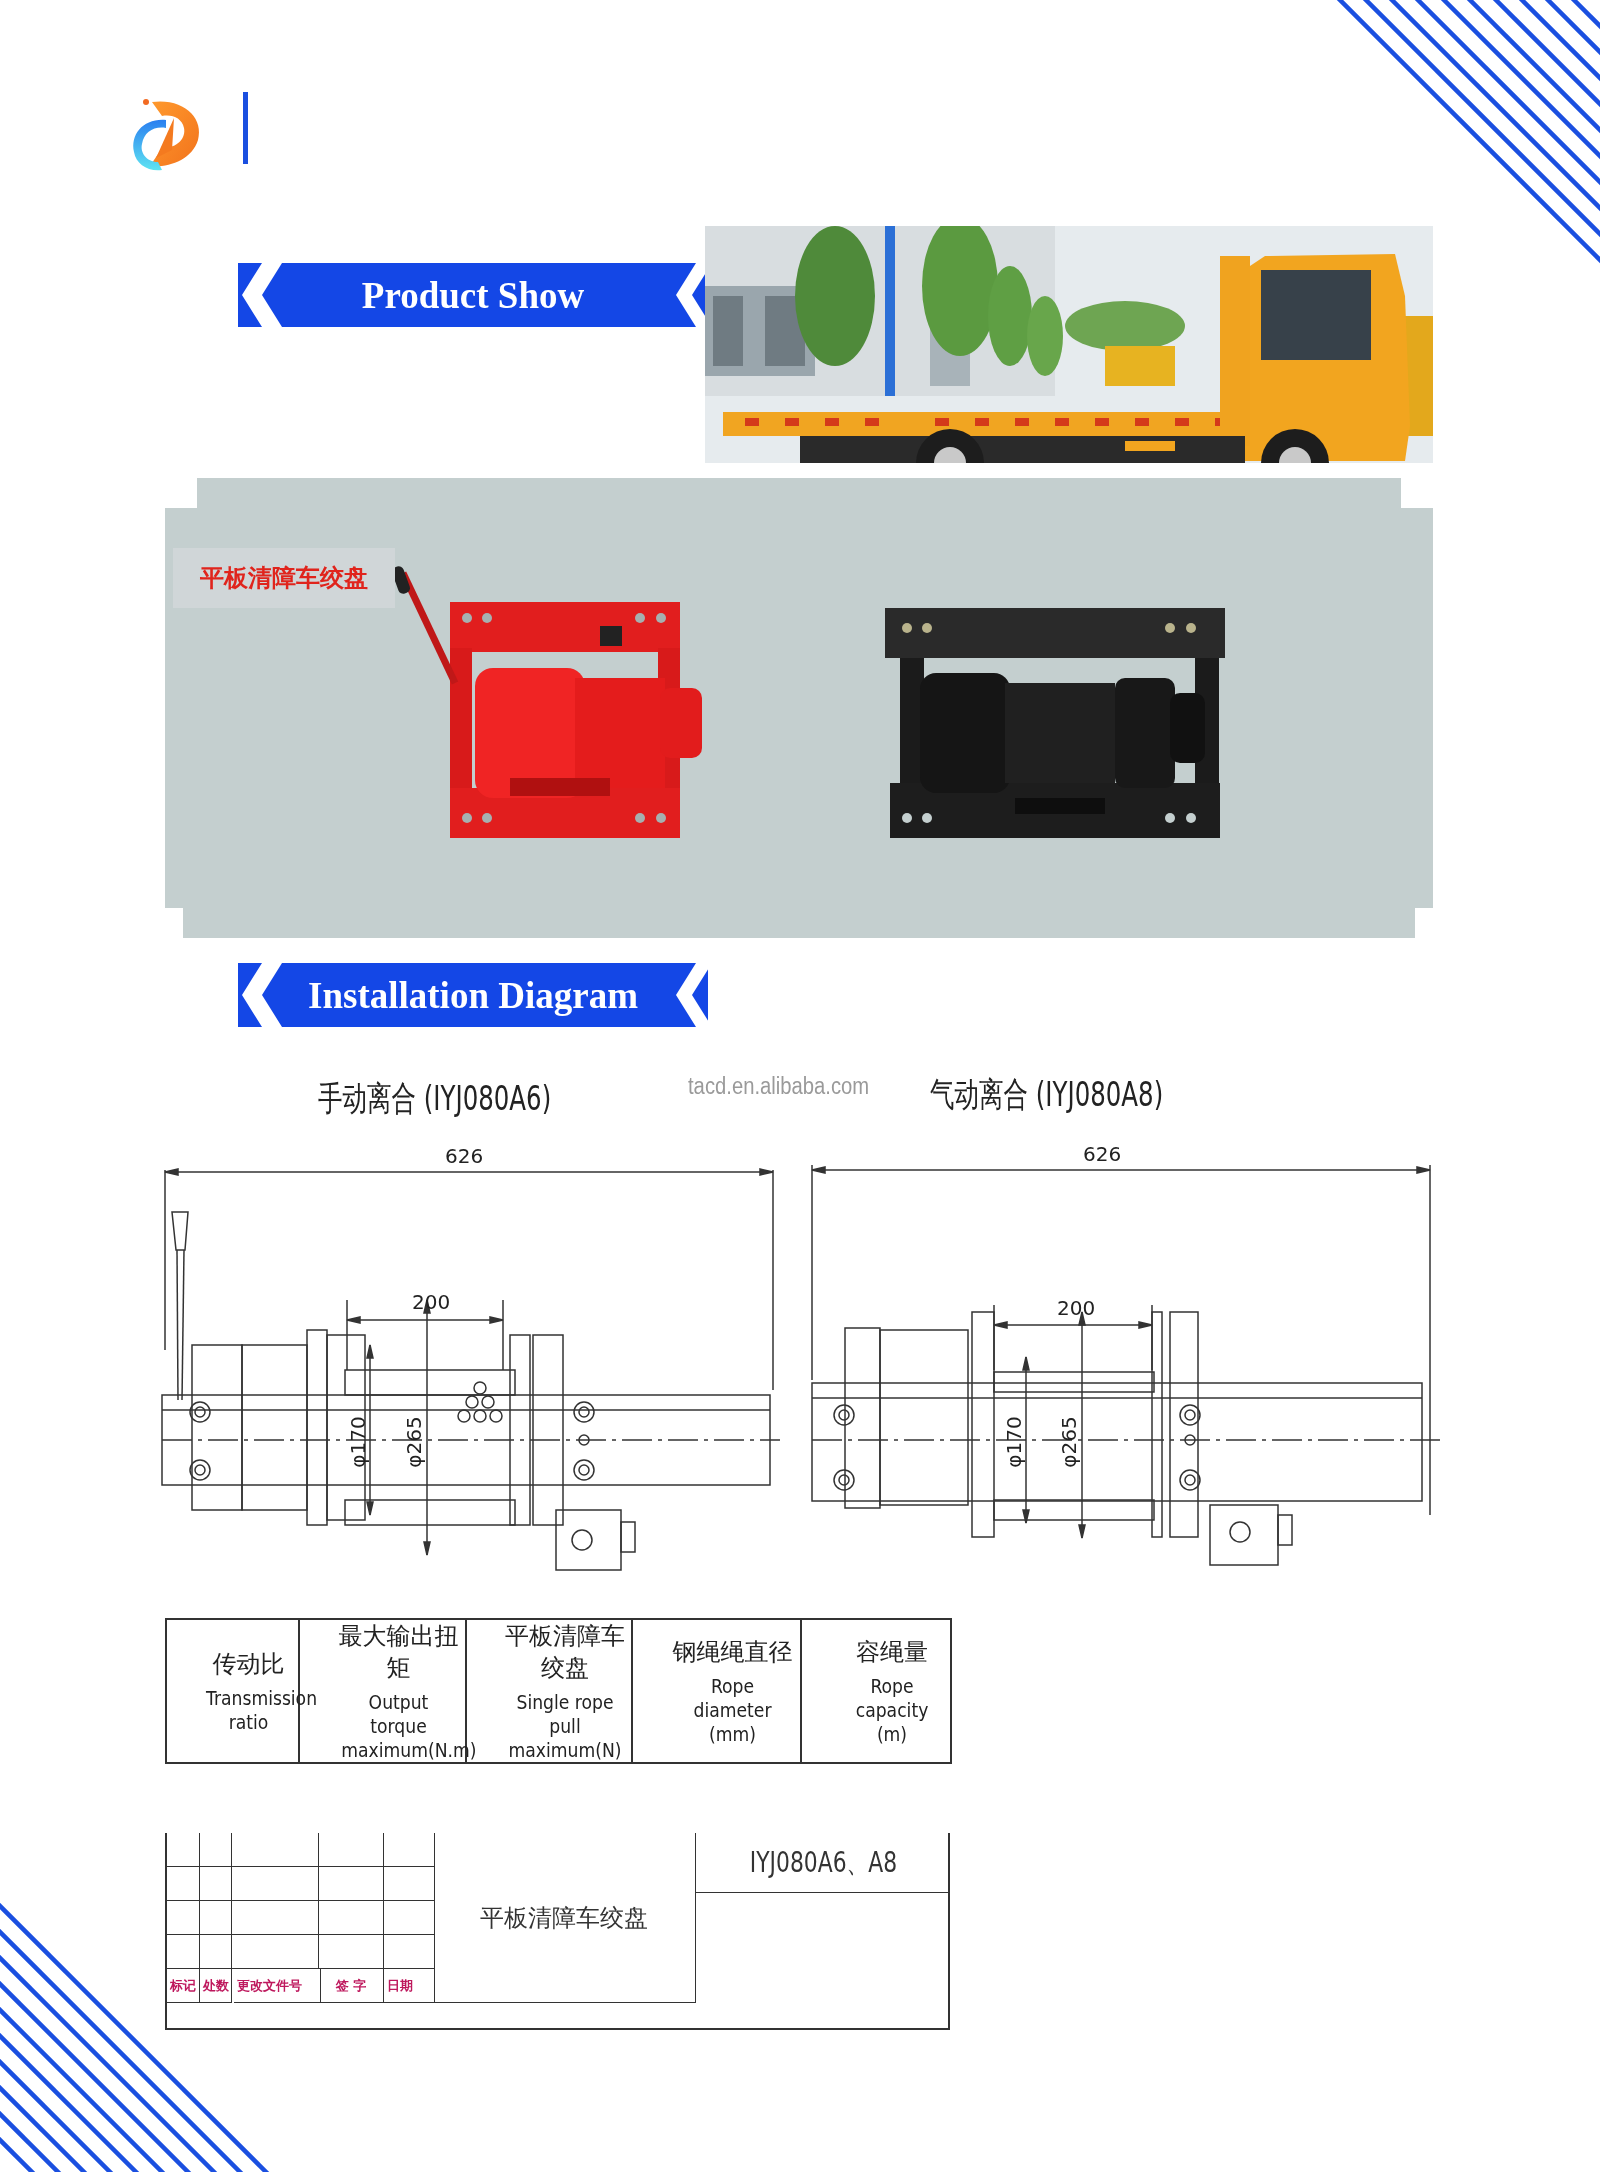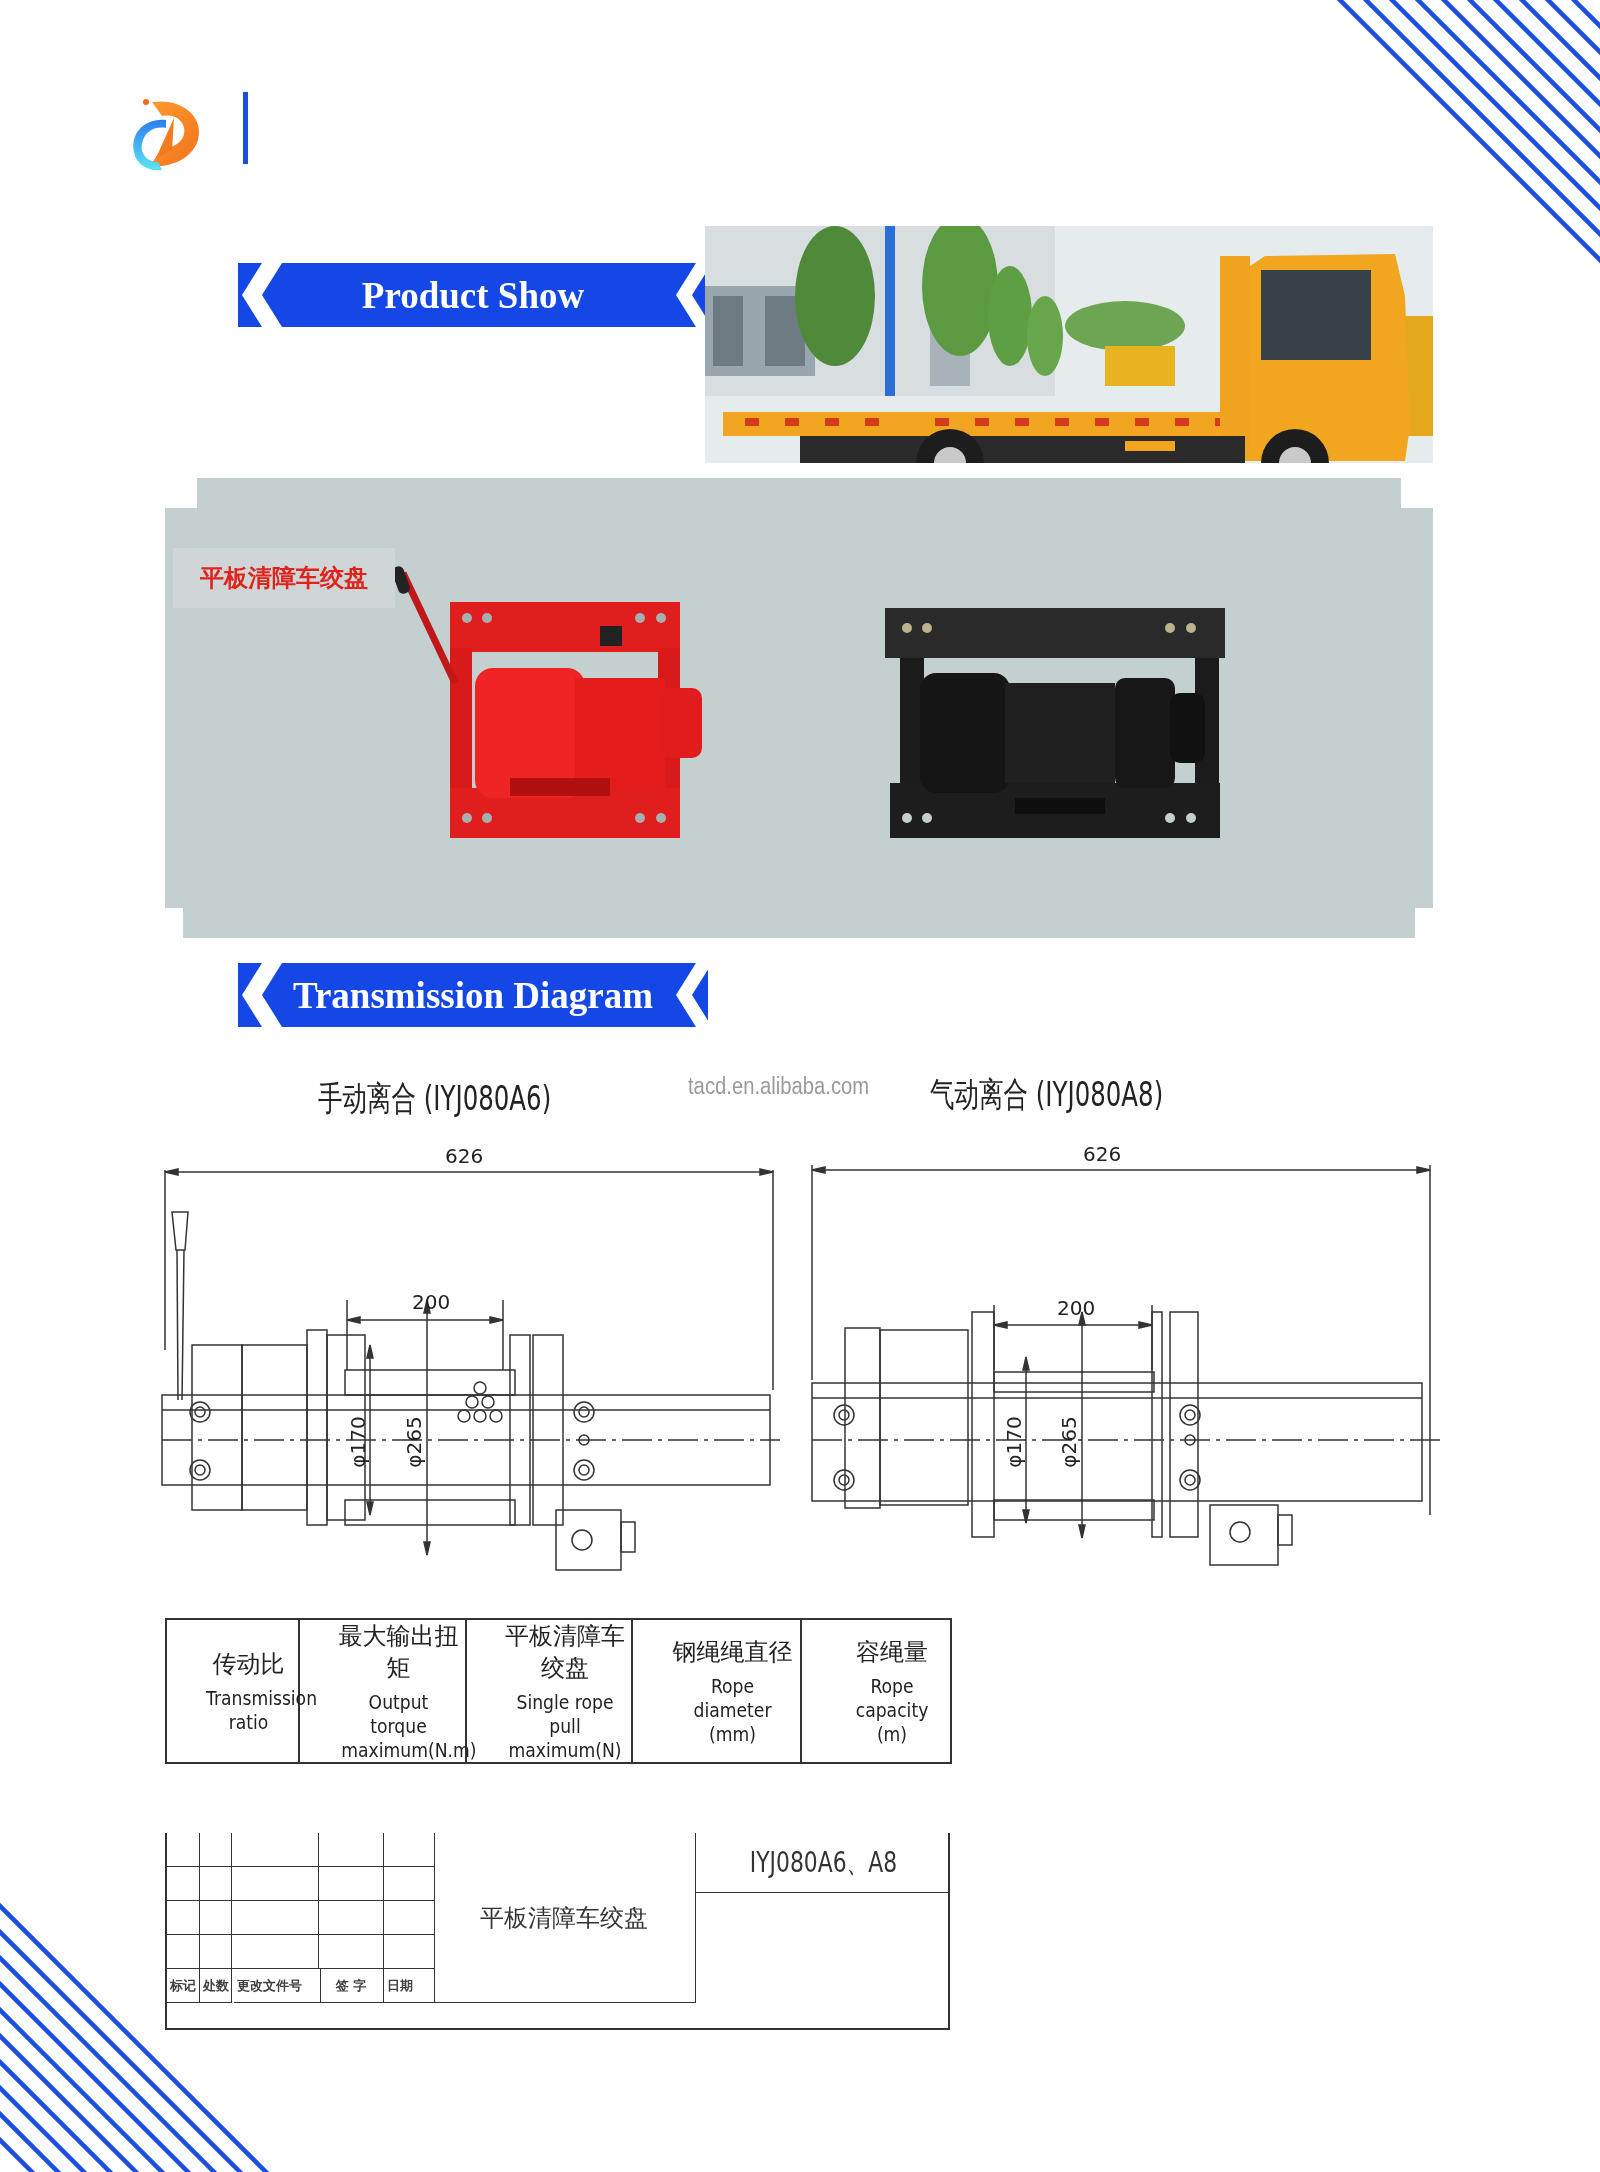--- a/index.html
+++ b/index.html
@@ -33,21 +33,21 @@
   .spec { left:165px; top:1618px; width:785px; border-collapse:collapse; table-layout:fixed; }
   .spec td { border:2px solid #333; text-align:center; vertical-align:middle; padding:0; color:#222; font-family:"DejaVu Sans", sans-serif; }
   .spec .hcell { height:126px;padding-left:32px; }
   .spec .vcell { height:84px; font-size:36px; }
   .spec .zh { font-size:24px; font-family:"DejaVu Serif", serif; display:block; margin-bottom:6px; }
   .spec .en { font-size:20px; display:block; line-height:24px; transform:scaleX(0.86); }
   .spec .vcell span { display:inline-block; transform:scaleX(0.78); }
 
   
   .tb { left:165px; top:1833px; width:785px; height:197px; border:2px solid #333; border-top:none; box-sizing:border-box; }
-  .tb .cell { position:absolute; border-right:1.5px solid #333; border-bottom:1.5px solid #333; box-sizing:border-box; font-family:"DejaVu Serif", serif; font-size:13px; font-weight:bold; color:#404040; display:flex; align-items:center; padding-left:3px; overflow:hidden; white-space:nowrap; }
+  .tb .cell { position:absolute; border-right:1.5px solid #333; border-bottom:1.5px solid #333; box-sizing:border-box; font-family:"DejaVu Serif", serif; font-size:13px; font-weight:bold; color:#be185d; display:flex; align-items:center; padding-left:3px; overflow:hidden; white-space:nowrap; }
   .tb .center { justify-content:center; padding:0; }
 </style>
 </head>
 <body>
 
 <div class="stripes" style="left:1330px;top:0;width:270px;height:270px;">
   <svg width="270" height="270" viewBox="0 0 270 270">
     <g stroke="#1a4fe0" stroke-width="4.5">
       <line x1="6" y1="-4" x2="274" y2="264"></line>
       <line x1="32" y1="-4" x2="274" y2="238"></line>
@@ -219,21 +219,21 @@
 </div>
 <div class="abs winch-label">平板清障车绞盘</div>
 
 <div class="abs banner" style="left:218px;top:963px;">
   <svg width="470" height="64" style="left:0;">
     <polygon points="14,0 34,0 14,32 34,64 14,64 -6,32" fill="#ffffff" transform="translate(10,0)"></polygon>
   </svg>
   <svg width="40" height="64" style="left:436px;">
     <polygon points="18,0 34,0 14,32 34,64 18,64 -2,32" fill="#ffffff" transform="translate(4,0)"></polygon>
   </svg>
-  <div class="txt">Transmission Diagram</div>
+  <div class="txt">Installation Diagram</div>
 </div>
 
 <div class="abs cad model-l">手动离合 (IYJ080A6)</div>
 <div class="abs watermark">tacd.en.alibaba.com</div>
 <div class="abs cad model-r">气动离合 (IYJ080A8)</div>
 
 <div class="abs" style="left:150px;top:1140px;width:650px;height:460px;">
   <svg width="650" height="460" viewBox="0 0 650 460" fill="none" stroke="#333" stroke-width="1.5">
 
     <line x1="15" y1="30" x2="15" y2="210"></line>

